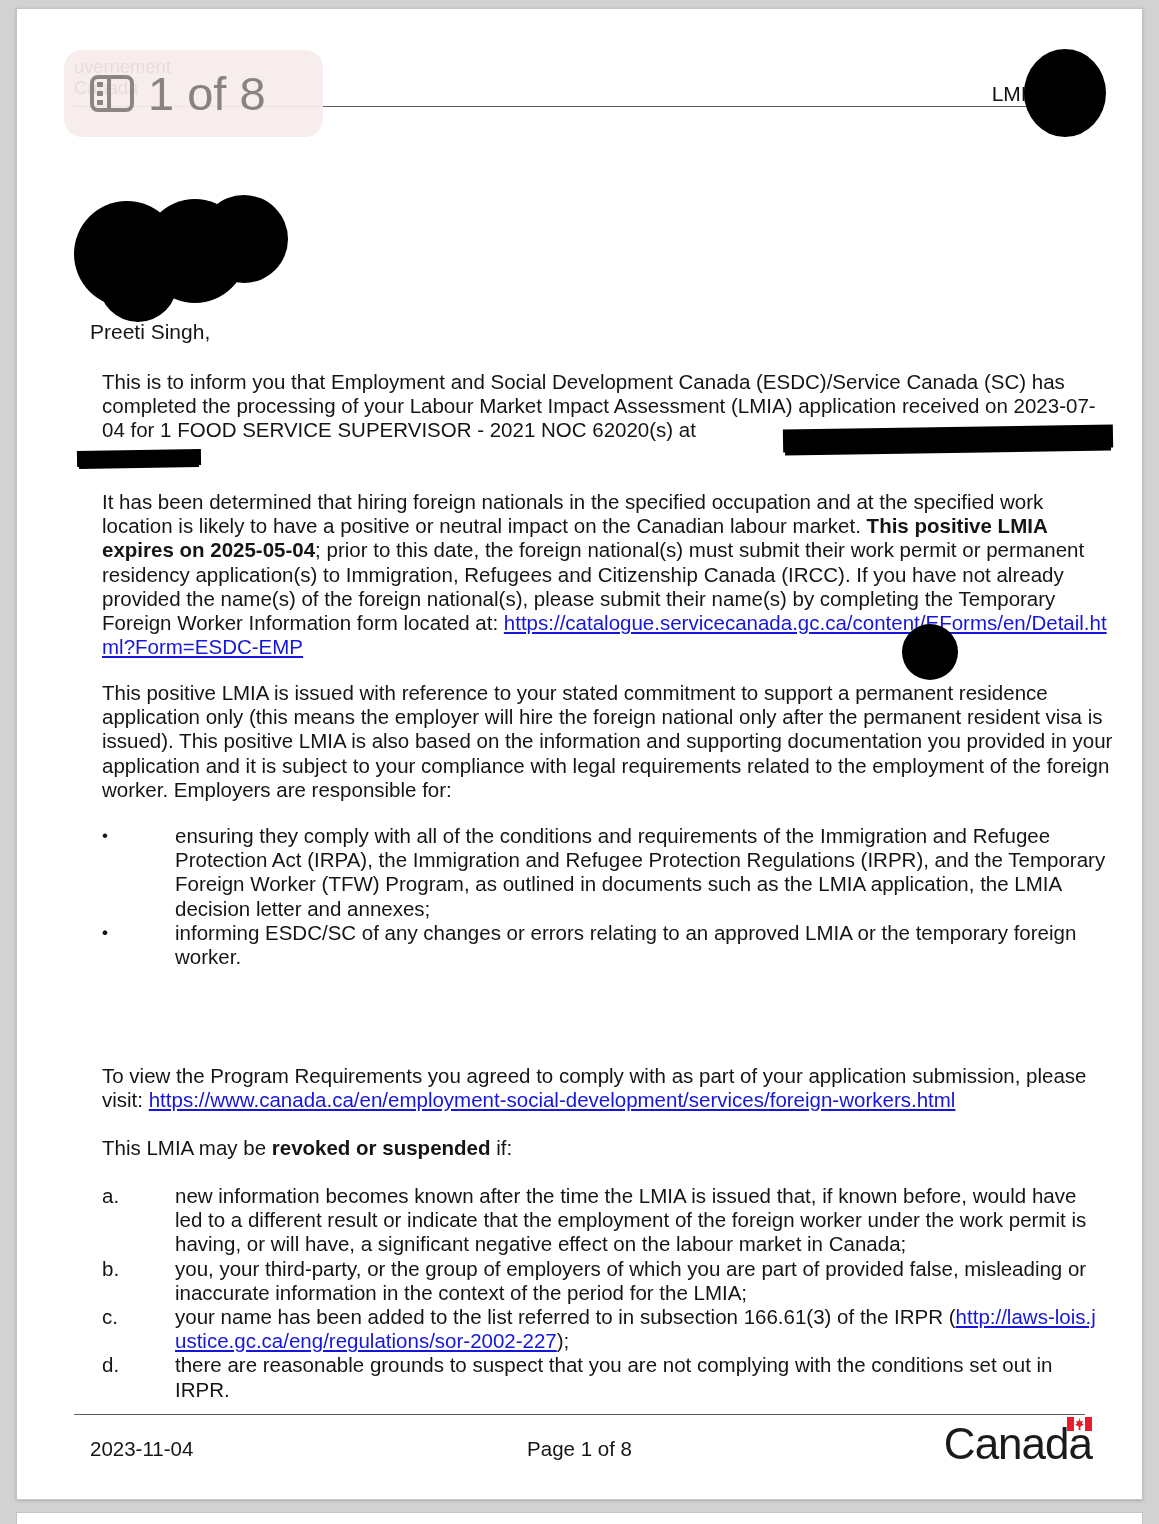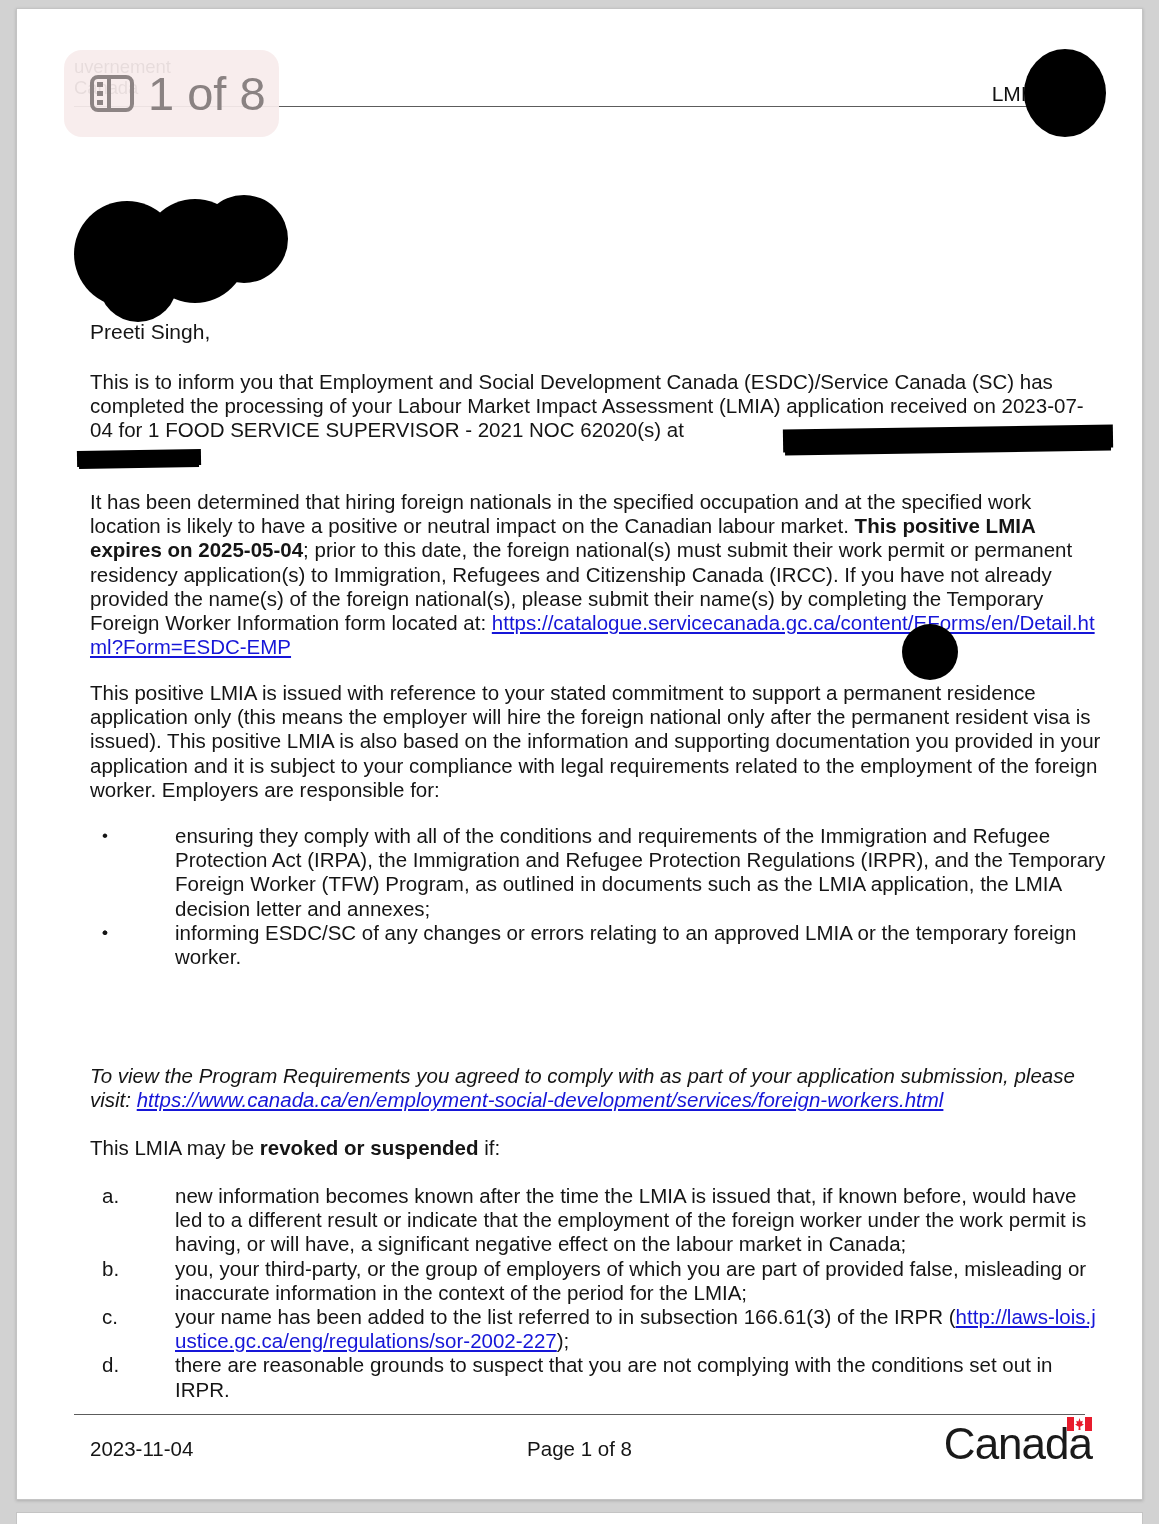--- a/index.html
+++ b/index.html
@@ -107,21 +107,21 @@
   }
   .salutation {
     position: absolute;
     top: 310px;
     left: 16px;
     font-size: 21px;
     line-height: 25px;
   }
   p.para {
     position: absolute;
-    left: 16px;
+    left: 28px;
     width: 1012px;
     margin: 0;
     font-size: 20.5px;
     line-height: 24.2px;
     text-align: left;
   }
   p.para b { font-weight: bold; }
   a.doc-link {
     color: #1616d8;
     text-decoration: underline;
@@ -215,21 +215,21 @@
     height: 12px;
     background: #e81c2d;
     clip-path: polygon(50% 0%, 62% 30%, 86% 22%, 78% 48%, 100% 55%, 58% 72%, 62% 100%, 38% 100%, 42% 72%, 0% 55%, 22% 48%, 14% 22%, 38% 30%);
   }
 
   
   .page-indicator {
     position: absolute;
     left: 64px;
     top: 50px;
-    width: 215px;
+    width: 259px;
     height: 87px;
     background: rgba(247,236,236,0.93);
     border-radius: 18px;
     display: flex;
     align-items: center;
     gap: 14px;
     padding: 0 26px;
     box-sizing: border-box;
     z-index: 40;
   }
@@ -310,21 +310,21 @@
           </li>
           <li>
             <span class="marker">•</span>
           </li>
           <li>
             <span class="marker">•</span>
             <span>informing ESDC/SC of any changes or errors relating to an approved LMIA or the temporary foreign worker.</span>
           </li>
         </ul>
 
-        <p class="para" style="top:1055px;font-style:italic;"><span>To view the Program Requirements you agreed to comply with as part of your application submission, please visit: </span><a class="doc-link" href="#">https://www.canada.ca/en/employment-social-development/services/foreign-workers.html</a></p>
+        <p class="para" style="top:1055px;"><span>To view the Program Requirements you agreed to comply with as part of your application submission, please visit: </span><a class="doc-link" href="#">https://www.canada.ca/en/employment-social-development/services/foreign-workers.html</a></p>
 
         <p class="para" style="top:1127px;"><span>This LMIA may be </span><b>revoked or suspended</b><span> if:</span></p>
 
         <ol class="alpha-list" style="top:1175px;">
           <li>
             <span class="marker">a.</span>
             <span>new information becomes known after the time the LMIA is issued that, if known before, would have led to a different result or indicate that the employment of the foreign worker under the work permit is having, or will have, a significant negative effect on the labour market in Canada;</span>
           </li>
           <li>
             <span class="marker">b.</span>

